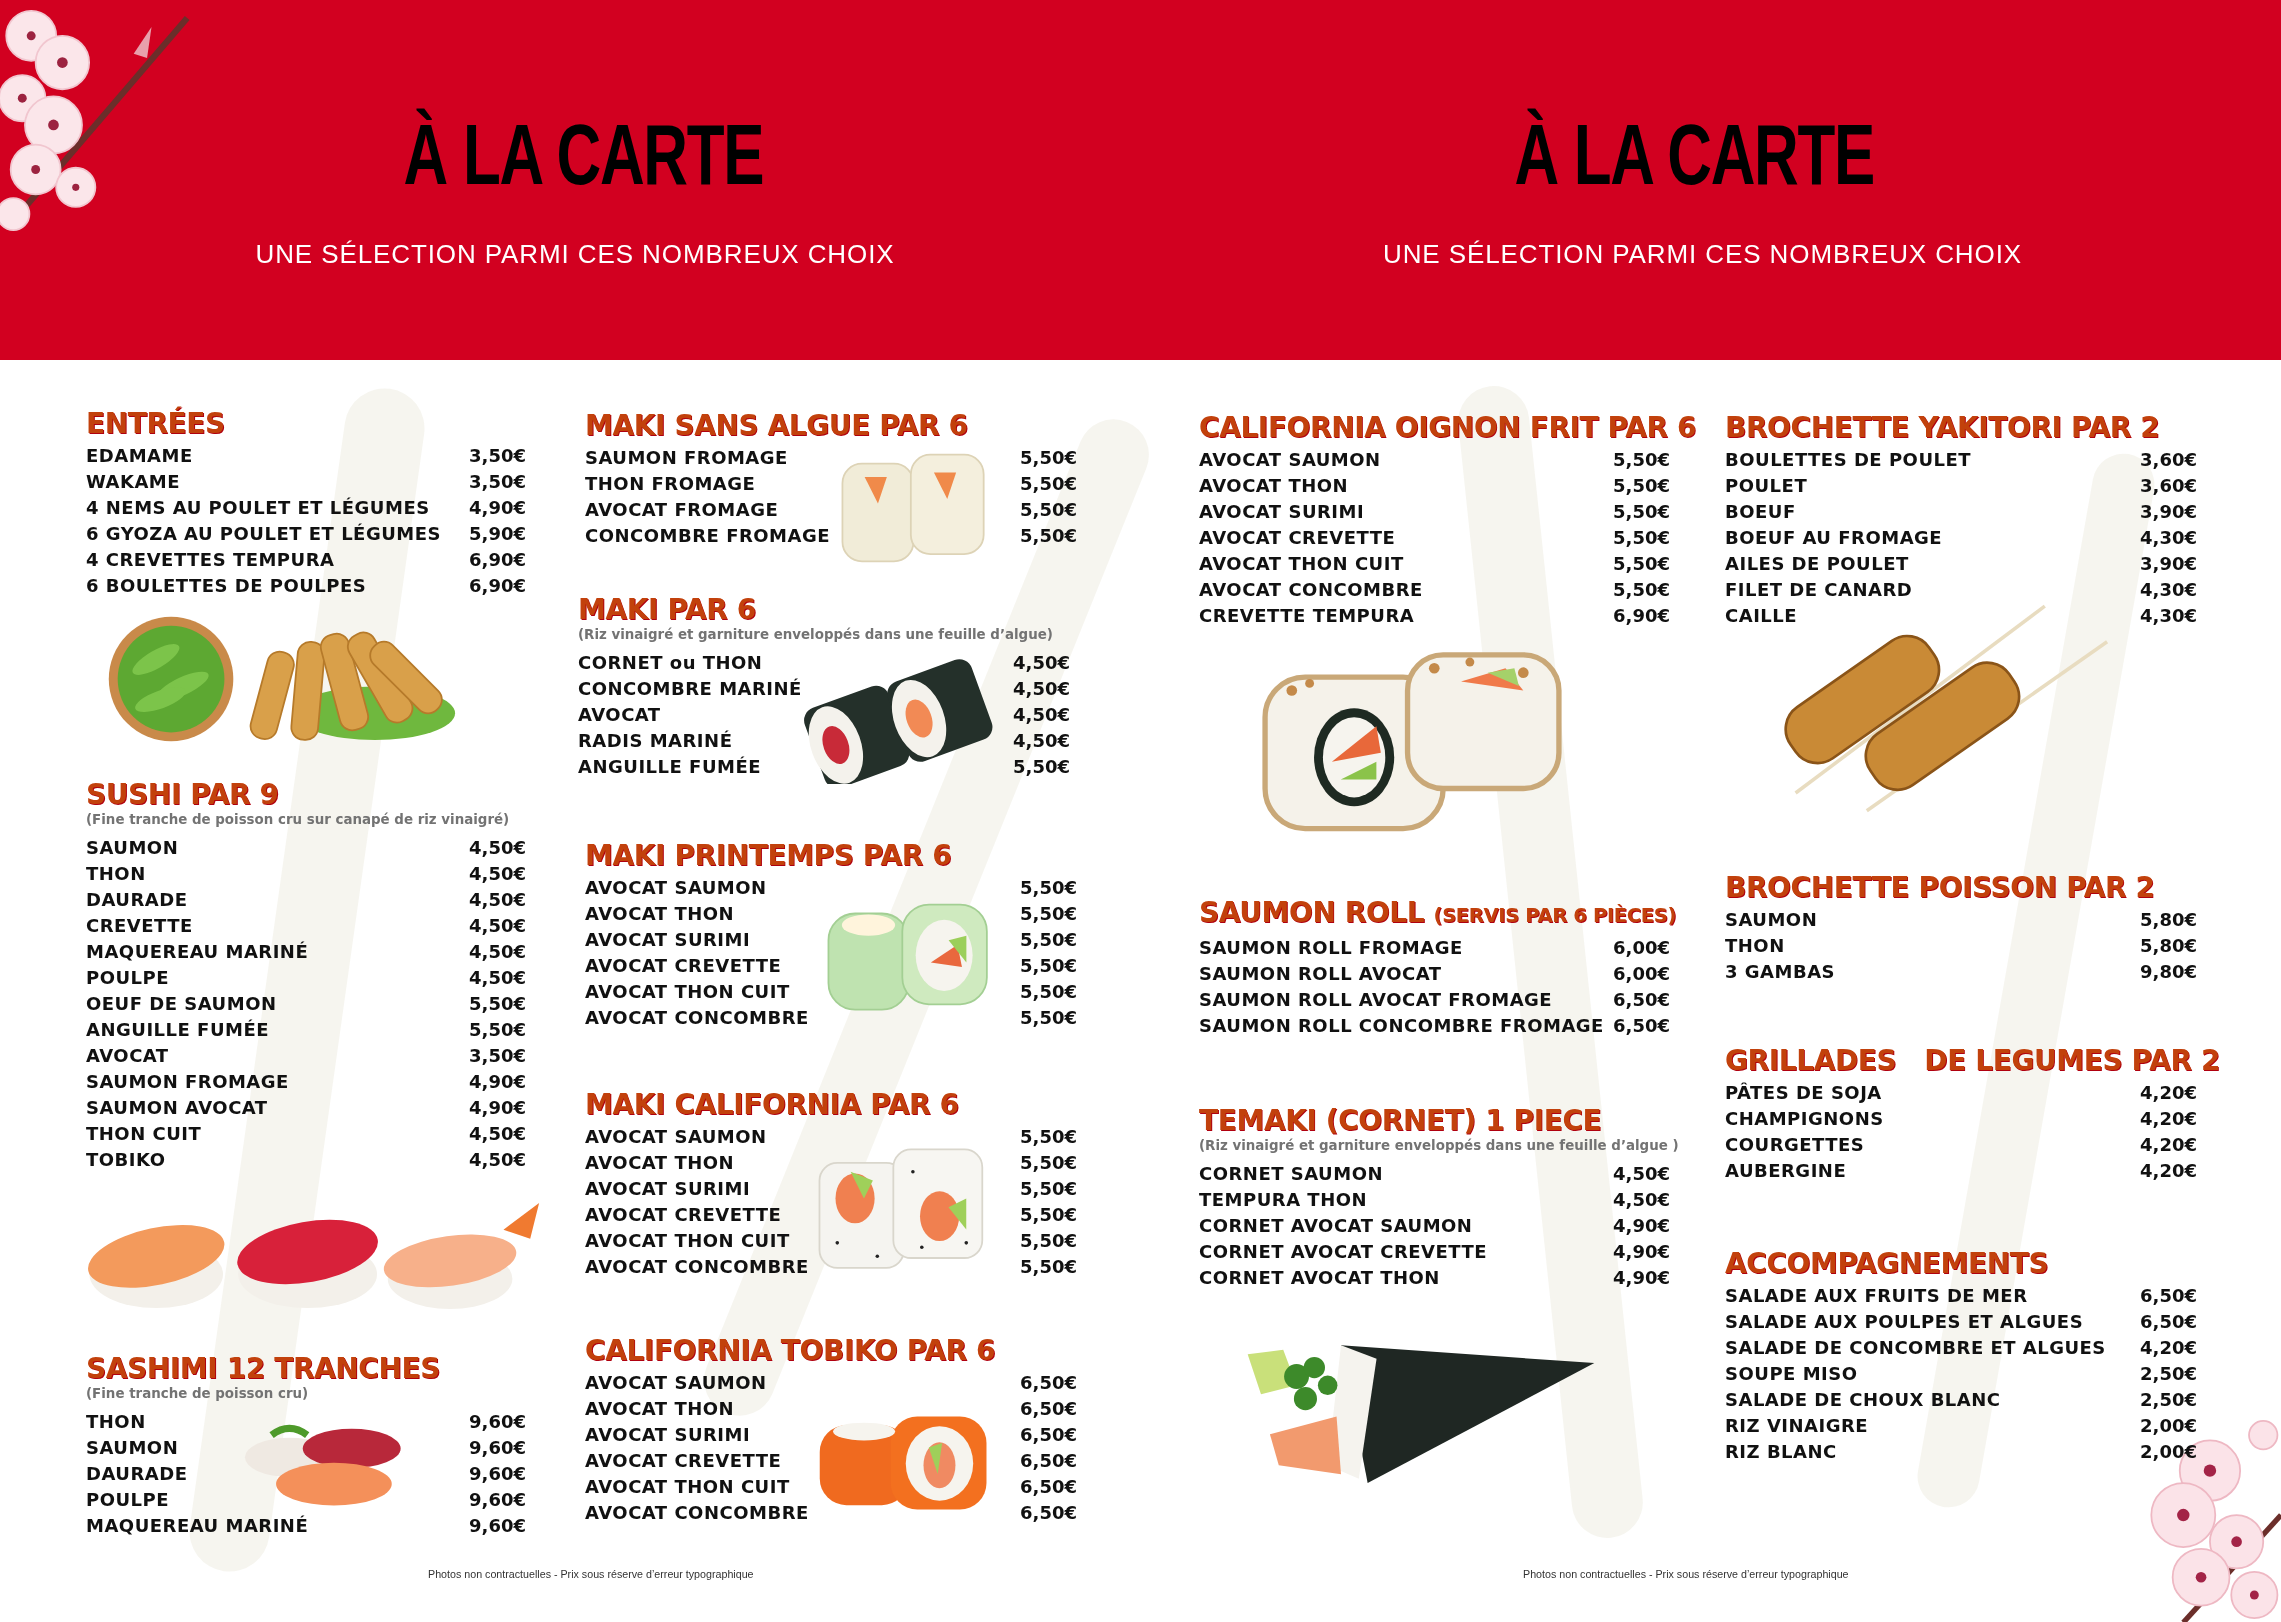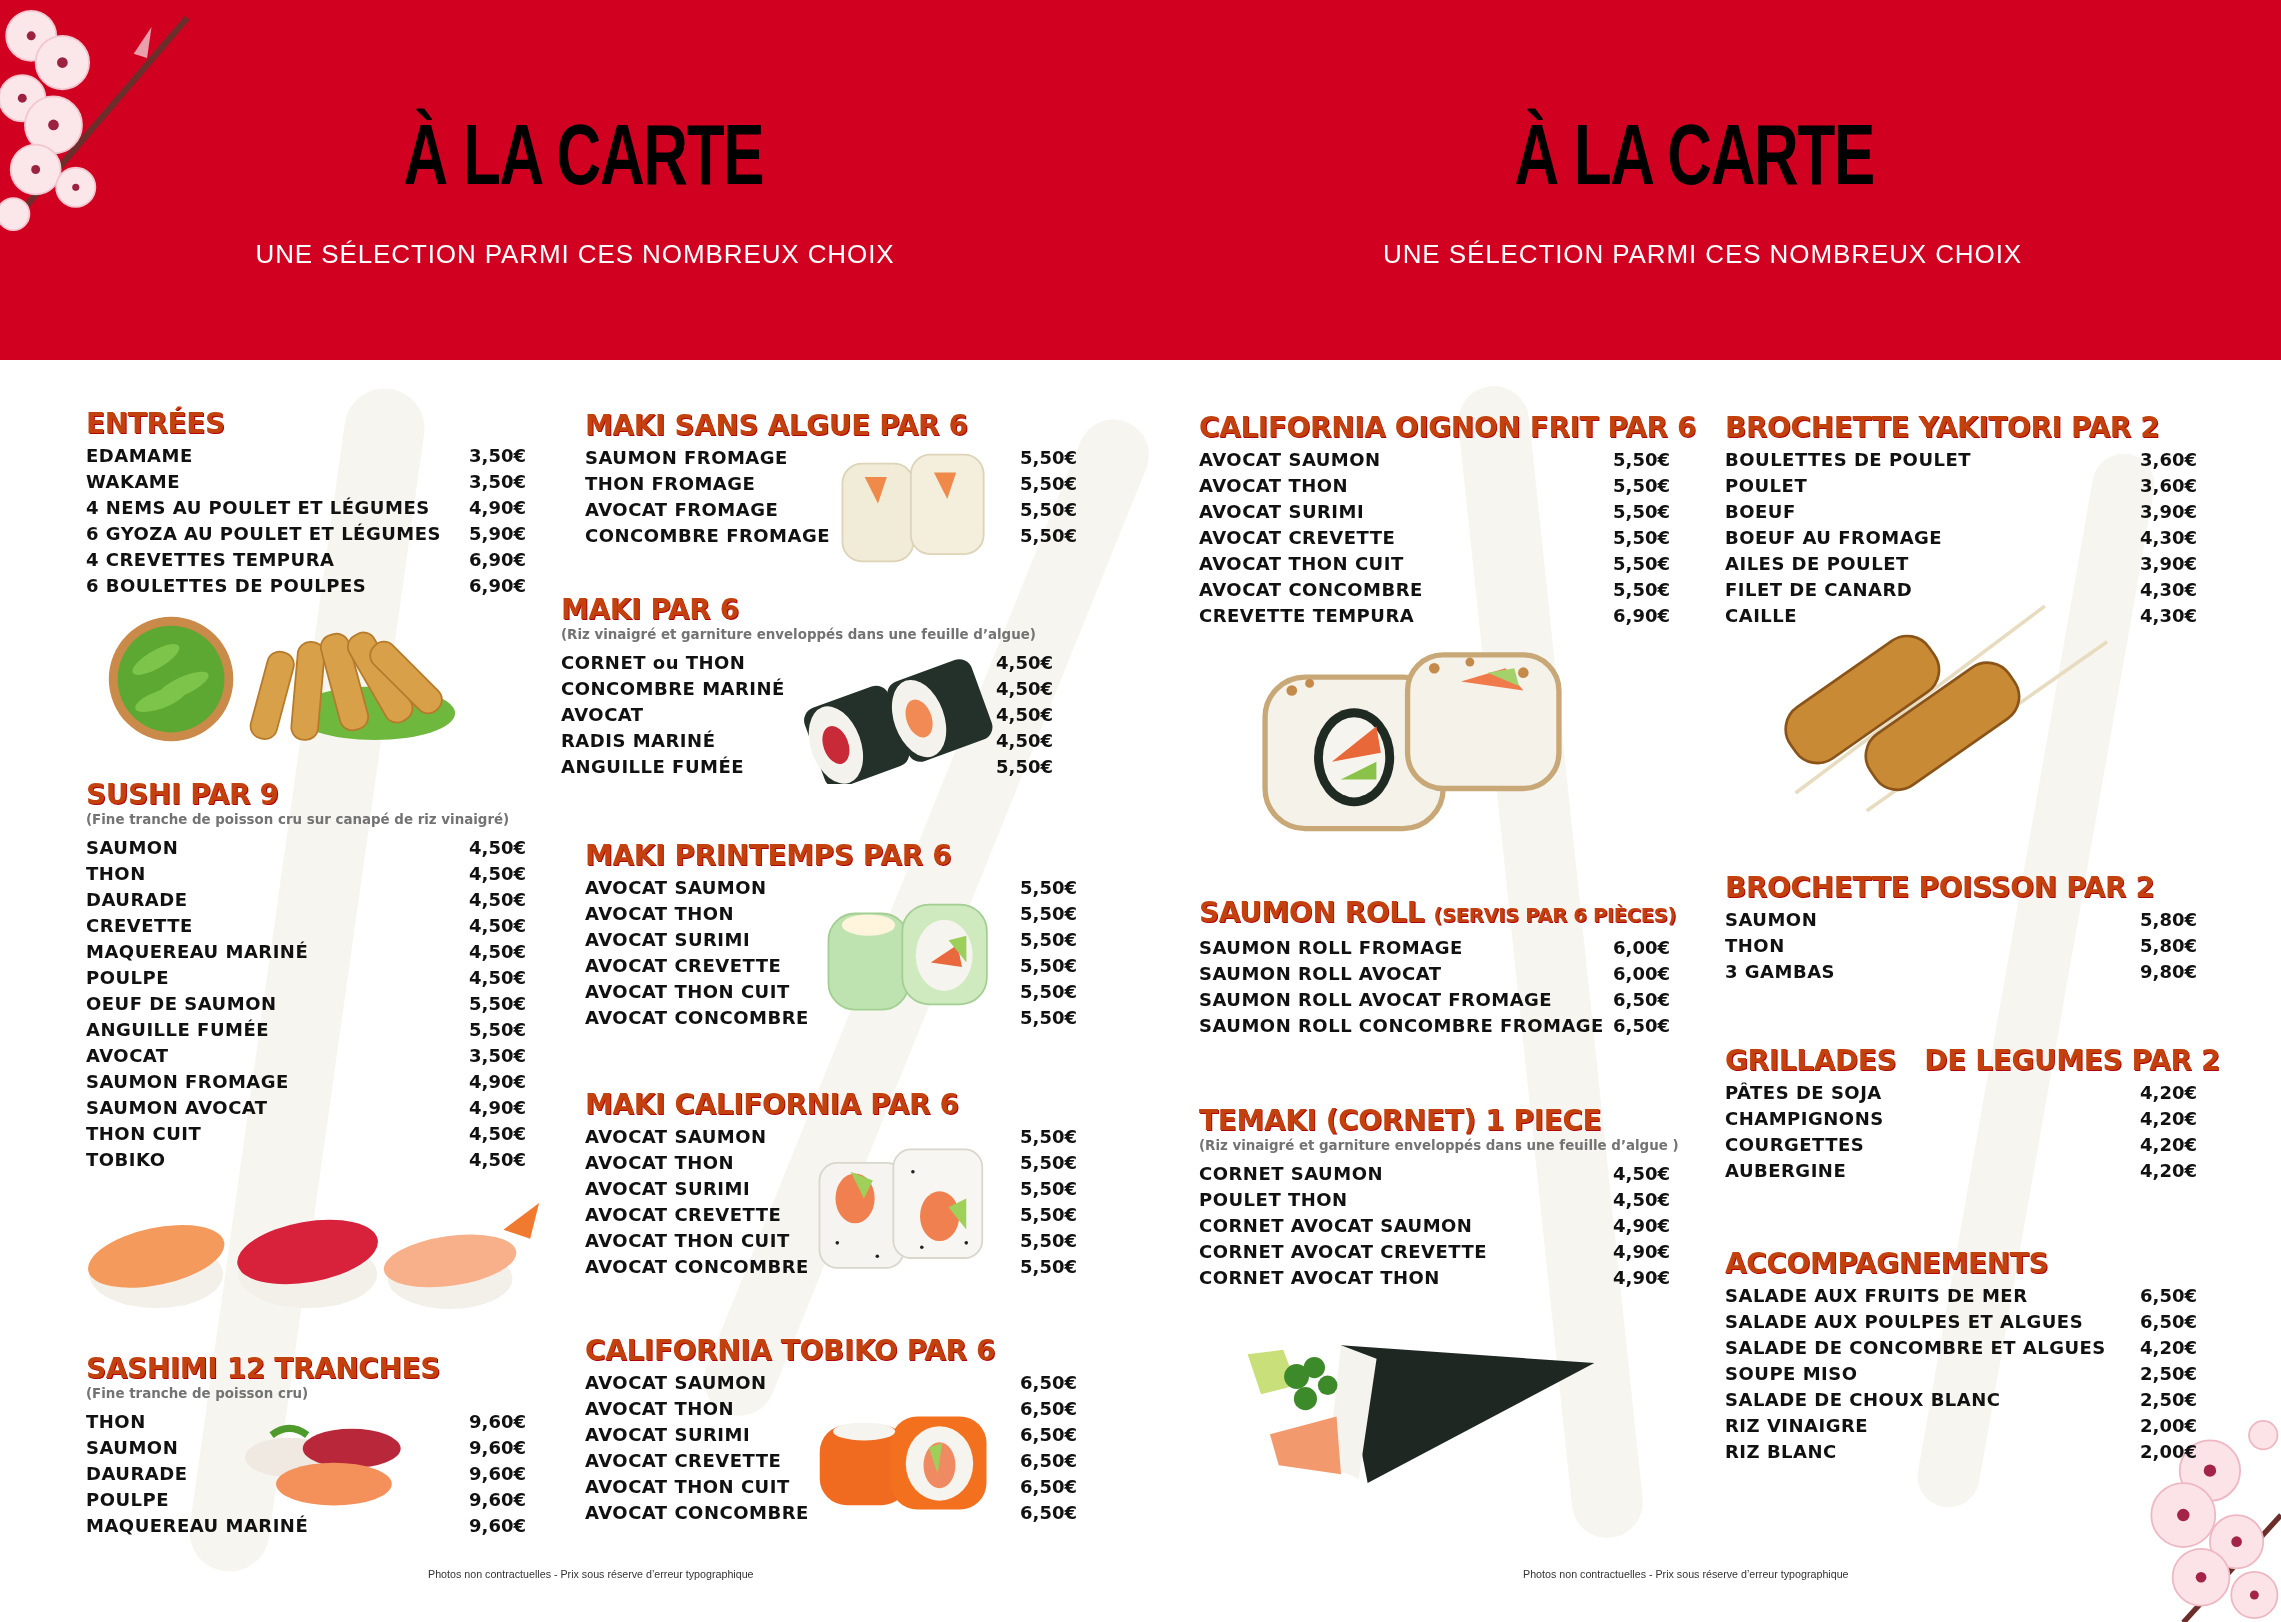--- a/index.html
+++ b/index.html
@@ -276,21 +276,21 @@
       <span class="price">5,50€</span>
     </div>
 </div>
 <svg class="food" style="left:838px;top:450px;" width="151" height="116" viewBox="0 0 170 130">
   <rect x="5" y="15" width="80" height="110" rx="22" fill="#f1ecd8" stroke="#ddd3b6" stroke-width="2"></rect>
   <rect x="82" y="5" width="82" height="112" rx="22" fill="#f4efdd" stroke="#ddd3b6" stroke-width="2"></rect>
   <path d="M30 30 l25 0 l-10 30z" fill="#f08a4a"></path>
     <path d="M108 25 l25 0 l-10 30z" fill="#f08a4a"></path>
 </svg>
 
-<div class="section" style="left:561px;top:592px;width:492px;">
+<div class="section" style="left:578px;top:592px;width:492px;">
   <div class="sec-title">MAKI  PAR 6</div>
   <div class="sec-note">(Riz vinaigré et garniture enveloppés dans une feuille d’algue)</div>
   <div class="row">
       <span class="item">CORNET ou THON</span>
       <span class="price">4,50€</span>
     </div>
   <div class="row">
       <span class="item">CONCOMBRE MARINÉ</span>
       <span class="price">4,50€</span>
     </div>
@@ -507,21 +507,21 @@
 </div>
 
 <div class="section" style="left:1199px;top:1103px;width:471px;">
   <div class="sec-title">TEMAKI (CORNET)  1 PIECE</div>
   <div class="sec-note">(Riz vinaigré et garniture enveloppés dans une feuille d’algue )</div>
   <div class="row">
       <span class="item">CORNET SAUMON</span>
       <span class="price">4,50€</span>
     </div>
   <div class="row">
-      <span class="item">POULET THON</span>
+      <span class="item">TEMPURA THON</span>
       <span class="price">4,50€</span>
     </div>
   <div class="row">
       <span class="item">CORNET AVOCAT SAUMON</span>
       <span class="price">4,90€</span>
     </div>
   <div class="row">
       <span class="item">CORNET AVOCAT CREVETTE</span>
       <span class="price">4,90€</span>
     </div>

